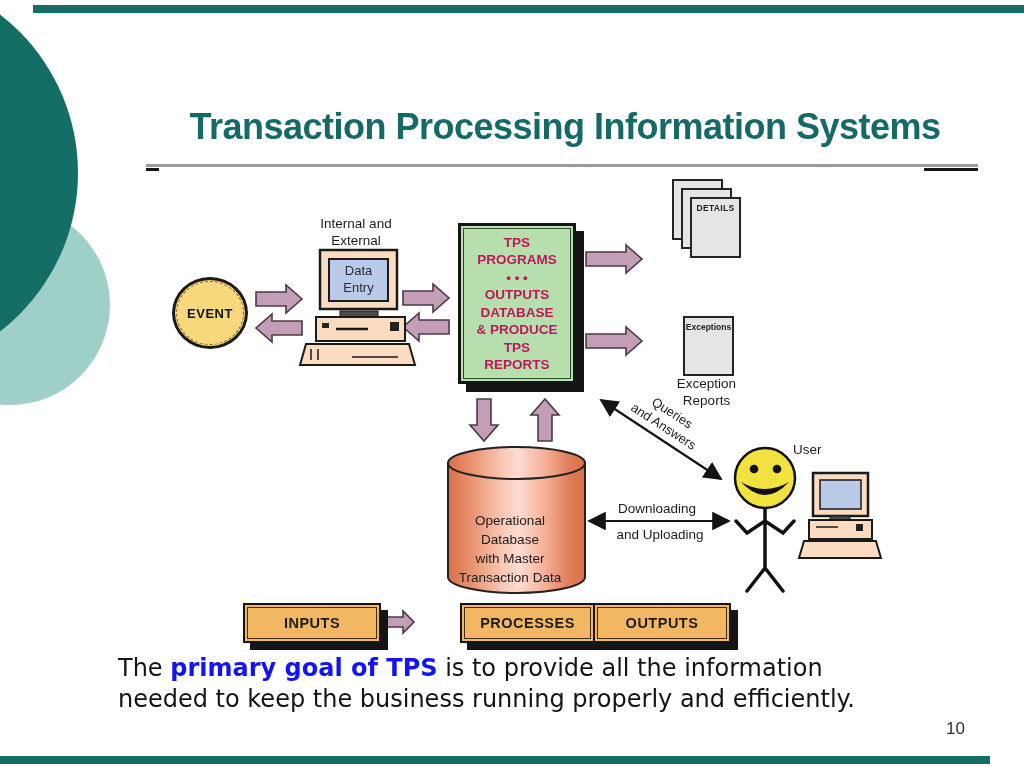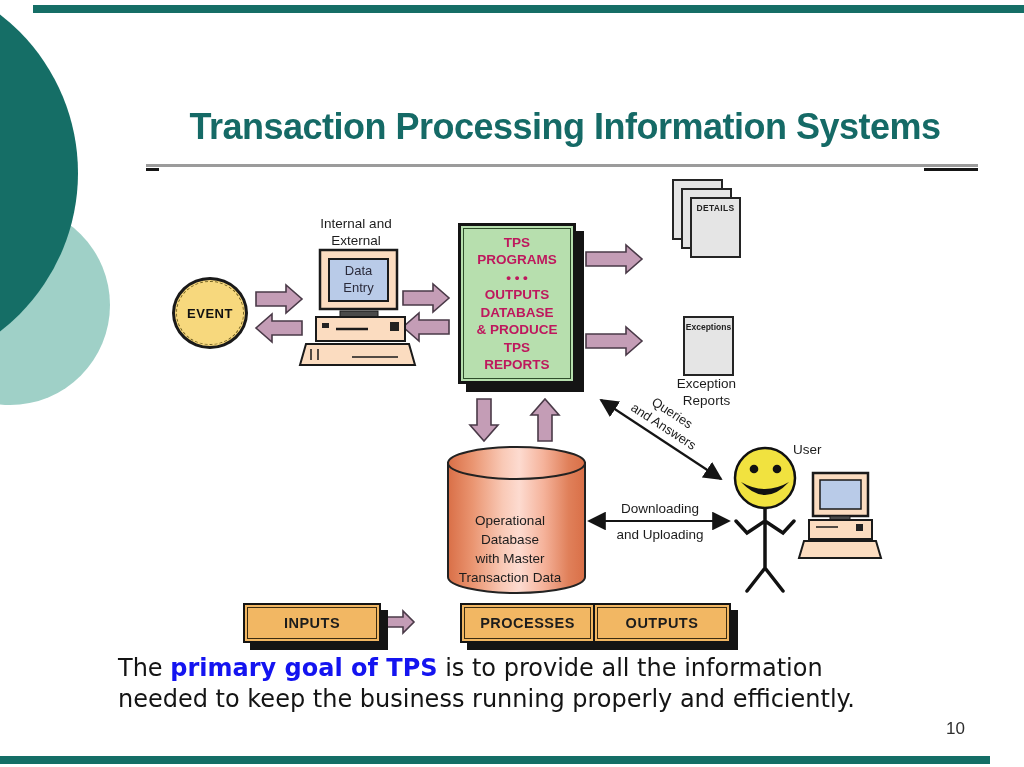--- a/index.html
+++ b/index.html
@@ -189,21 +189,21 @@
   <div class="lbl" style="left:648px;top:376px;width:117px;">
     <span>Exception</span><br>
     <span>Reports</span>
   </div>
 
   <div class="lbl rot" style="left:612px;top:404px;width:112px;">
     <span>Queries</span><br>
     <span>and Answers</span>
   </div>
 
-  <div class="lbl" style="left:600px;top:501px;width:120px;">Downloading</div>
+  <div class="lbl" style="left:576px;top:501px;width:120px;text-align:right;">Downloading</div>
   <div class="lbl" style="left:598px;top:527px;width:124px;">and Uploading</div>
 
   <div class="lbl" style="left:793px;top:442px;width:50px;text-align:left;">User</div>
 
   <div class="lbl" style="left:448px;top:498px;width:124px;line-height:19px;margin-top:13px;">
     <span>Operational</span><br>
     <span>Database</span><br>
     <span>with Master</span><br>
     <span>Transaction Data</span>
   </div>

